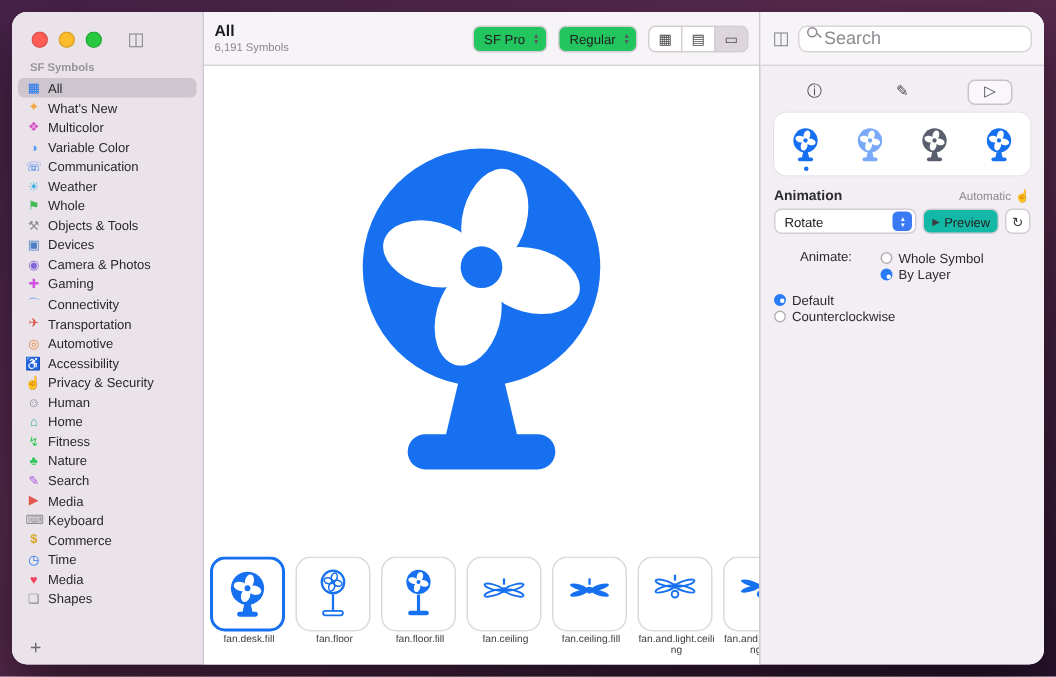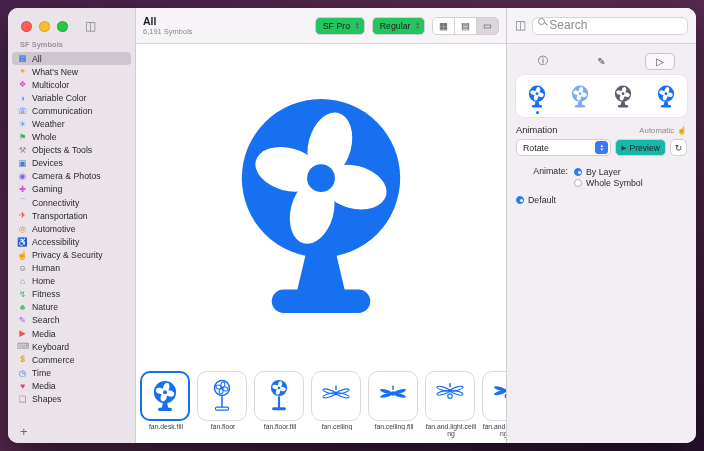--- a/index.html
+++ b/index.html
@@ -51,33 +51,33 @@
   .mag::after{content:"";position:absolute;width:3.6px;height:1.3px;background:#8e8a90;transform:rotate(45deg);right:-2.9px;bottom:-0.9px}
   .ibody{padding:7px 9px;flex:1}
   .tabs{display:flex;justify-content:space-between;padding:0 12px;align-items:center;height:20px}
   .tab{width:30px;height:17px;display:flex;align-items:center;justify-content:center;font-size:10px;color:#4a4a4e;border-radius:5px}
   .tab.sel{border:1px solid #c7c2c8;background:rgba(255,255,255,.55)}
   .variants{margin-top:4px;background:#fff;border-radius:8px;height:42px;display:flex;align-items:center;position:relative;box-shadow:0 0 0 0.5px rgba(0,0,0,.09)}
   .vcell{flex:1;display:flex;justify-content:center}
   .vcell svg{width:22px;height:24.6px}
   .vdot{position:absolute;bottom:3px;left:calc(12.5% - 1.5px);width:3px;height:3px;border-radius:50%;background:#1670f0}
   .ahead{margin-top:8px;display:flex;align-items:center}
-  .ahead .h{font-size:9.3px;font-weight:400;color:#2b2b2e}
+  .ahead .h{font-size:9.3px;font-weight:700;color:#2b2b2e}
   .ahead .auto{margin-left:auto;font-size:7.8px;color:#8c888e;display:flex;align-items:flex-start;gap:3px}
   .hand{font-size:8px;color:#8c888e}
   .controls{margin-top:4px;display:flex;gap:4px;align-items:center}
   .popup-sel{flex:1;height:17px;background:#fff;border:1px solid #d4ced4;border-radius:5px;display:flex;align-items:center;justify-content:space-between;padding:0 2px 0 6px;font-size:8.8px;color:#222}
   .bluechev{width:13px;height:13px;border-radius:3.5px;background:#3a7af5;display:flex;flex-direction:column;align-items:center;justify-content:center}
   .bluechev span{font-size:4.2px;line-height:3.6px;color:#fff}
   .btn-preview{height:17px;border:1px solid #d4ced4;background:#14b8a6;border-radius:5px;display:flex;align-items:center;gap:3px;padding:0 5px;font-size:8.6px;color:#222}
   .btn-preview .tri{font-size:6.5px;color:#3c3c40}
   .btn-rep{width:17px;height:17px;flex:none;border:1px solid #d4ced4;background:#fff;border-radius:5px;display:flex;align-items:center;justify-content:center;font-size:9px;color:#3c3c40}
   .form{margin-top:10px;font-size:8.8px;color:#2b2b2e}
   .frow{display:flex;margin-bottom:5px}
-  .flabel{width:52px;text-align:right;margin-right:6px;flex:none}
+  .flabel{width:52px;text-align:right;margin-right:19px;flex:none}
   .fopts{flex:1}
   .fopt{display:flex;align-items:center;gap:4px;height:11.5px}
   .radio{width:8px;height:8px;border-radius:50%;border:1px solid #b6b1b7;background:#fff;flex:none;position:relative}
   .radio.sel{background:#2a7bf6;border-color:#2a7bf6}
   .radio.sel::after{content:"";position:absolute;left:2.5px;top:2.5px;width:3px;height:3px;border-radius:50%;background:#fff}
 </style>
 </head>
 <body>
 
 <svg width="0" height="0" style="position:absolute">
@@ -456,35 +456,39 @@
           <div class="btn-rep">
               <span>↻</span>
             </div>
         </div>
 
         <div class="form">
           <div class="frow">
             <div class="flabel">Animate:</div>
             <div class="fopts">
               <div class="fopt">
+                  <span class="radio"></span>
+                  <span>Whole Symbol</span>
+                </div>
+              <div class="fopt">
                   <span class="radio sel"></span>
                   <span>By Layer</span>
-                </div>
-              <div class="fopt">
-                  <span class="radio"></span>
-                  <span>Whole Symbol</span>
                 </div>
             </div>
           </div>
           <div class="frow">
             <div class="fopts">
               <div class="fopt">
                   <span class="radio sel"></span>
                   <span>Default</span>
                 </div>
+              <div class="fopt">
+                  <span class="radio"></span>
+                  <span>Counterclockwise</span>
+                </div>
             </div>
           </div>
         </div>
       </div>
     </aside>
 
   </div>
 </div>
 
 </body></html>

